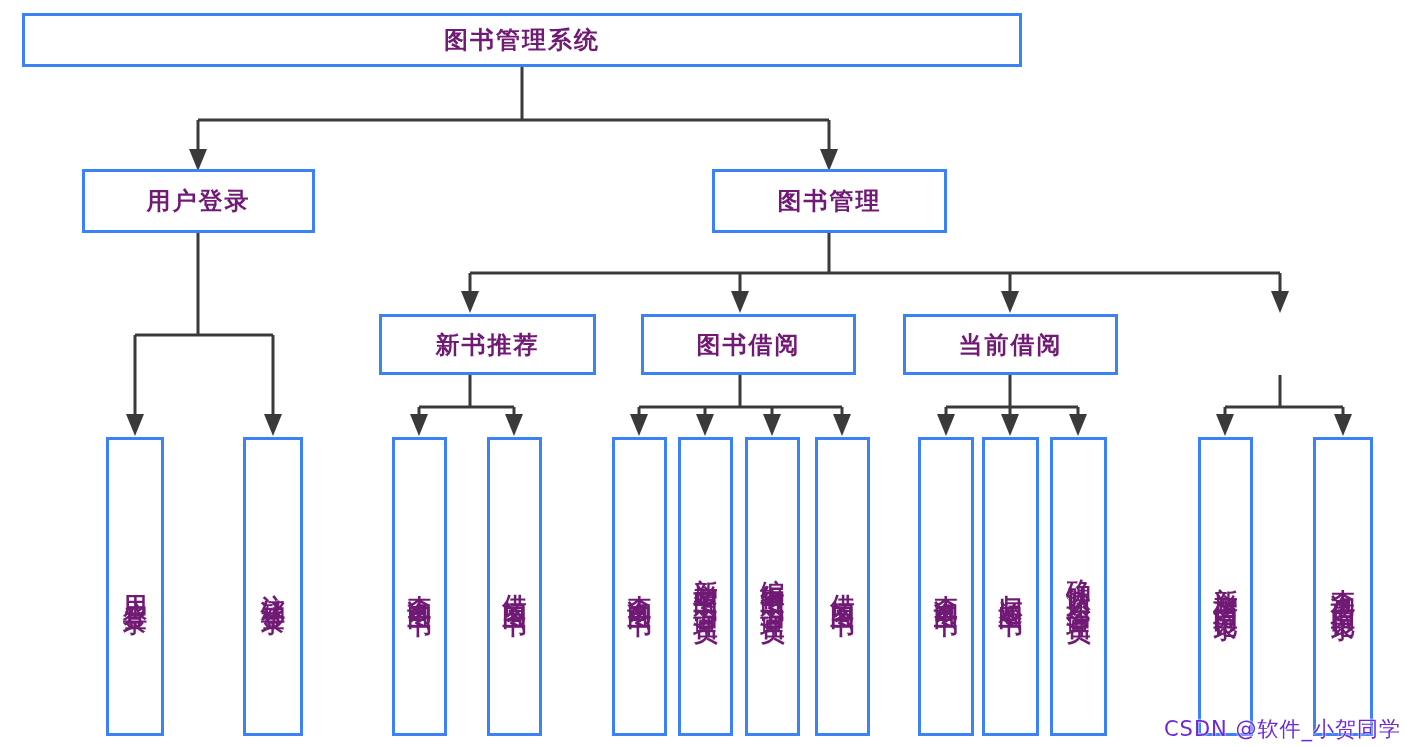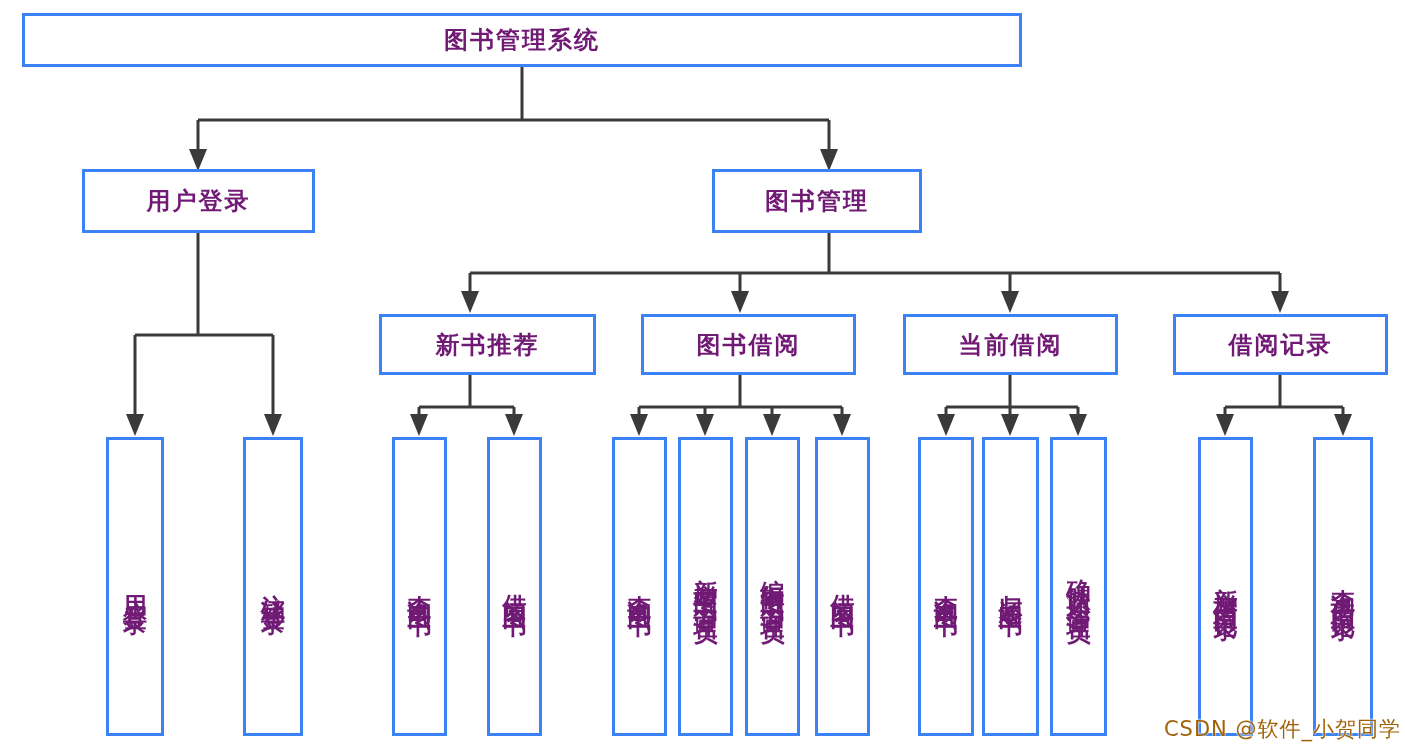--- a/index.html
+++ b/index.html
@@ -32,21 +32,21 @@
     text-orientation:mixed;
     font-size:24px;
     letter-spacing:6px;
     white-space:normal;
   }
   .watermark{
     position:absolute;
     right:4px;
     top:715px;
     font-size:21px;
-    color:#a16207;
+    color:#6d28d9;
     letter-spacing:1px;
     white-space:nowrap;
     z-index:3;
     text-shadow:0 0 2px #ffffff,0 0 2px #ffffff;
   }
 </style>
 </head>
 <body>
 
 <div id="stage">
@@ -91,35 +91,32 @@
     </g>
   </svg>
 
   <div class="box" style="left:22px;top:13px;width:1000px;height:54px;">
     <span>图书管理系统</span>
   </div>
 
   <div class="box" style="left:82px;top:169px;width:233px;height:64px;">
     <span>用户登录</span>
   </div>
-  <div class="box" style="left:712px;top:169px;width:210px;height:64px;">
+  <div class="box" style="left:712px;top:169px;width:235px;height:64px;">
     <span>图书管理</span>
   </div>
 
   <div class="box" style="left:362px;top:314px;width:217px;height:61px;margin-left:17px;">
     <span>新书推荐</span>
   </div>
   <div class="box" style="left:633px;top:314px;width:215px;height:61px;margin-left:8px;">
     <span>图书借阅</span>
   </div>
   <div class="box" style="left:903px;top:314px;width:215px;height:61px;text-align:right;">
     <span>当前借阅</span>
-  </div>
-  <div class="box" style="left:1173px;top:314px;width:215px;height:61px;">
-    <span>借阅记录</span>
   </div>
 
   <div class="box vbox" style="left:106px;top:437px;width:58px;height:299px;">
     <span>用户登录</span>
   </div>
   <div class="box vbox" style="left:243px;top:437px;width:60px;height:299px;">
     <span>注销登录</span>
   </div>
 
   <div class="box vbox" style="left:392px;top:437px;width:55px;height:299px;">

